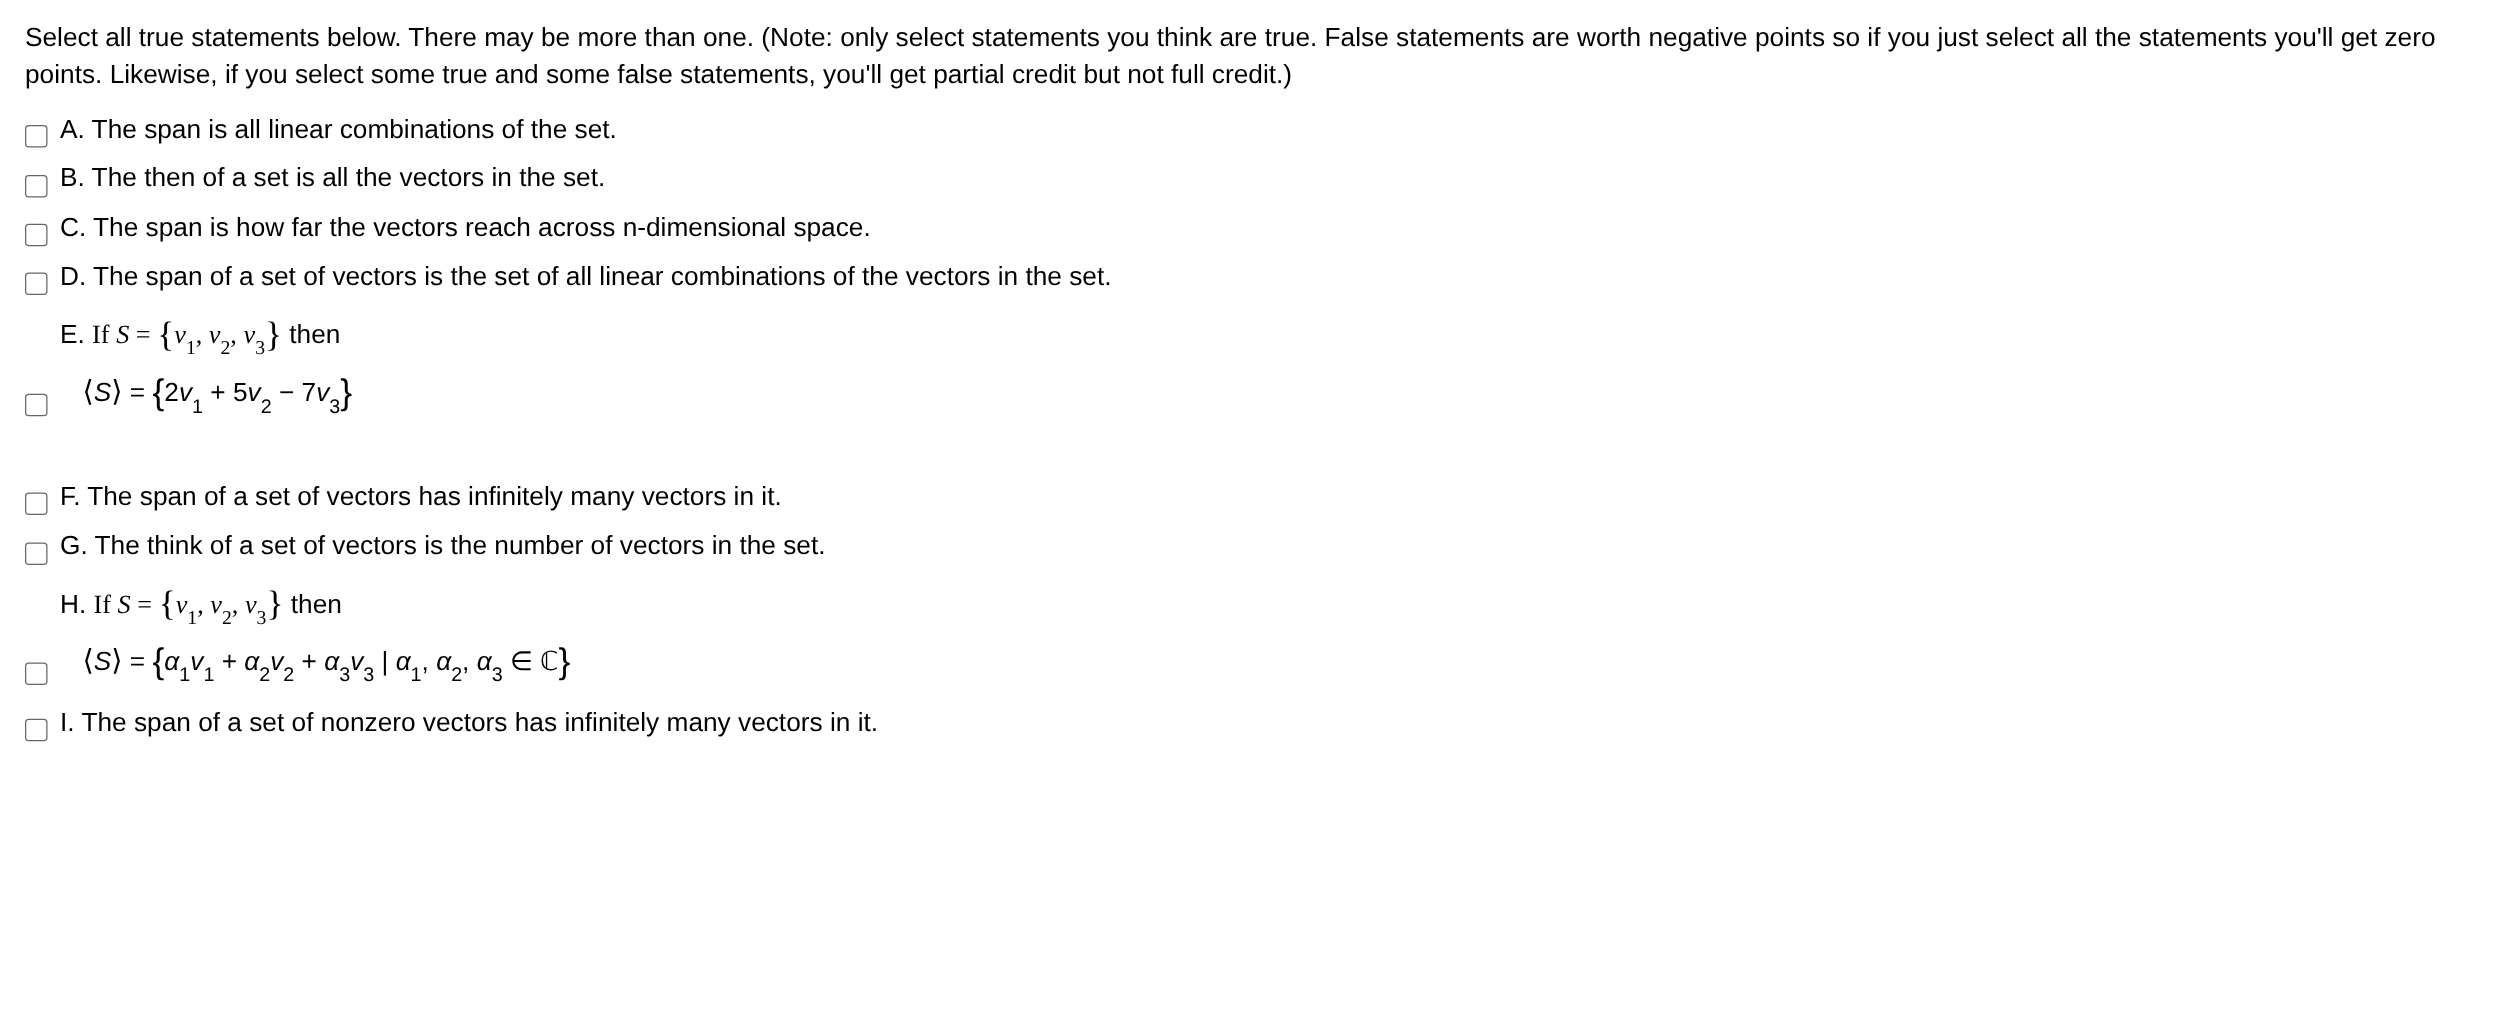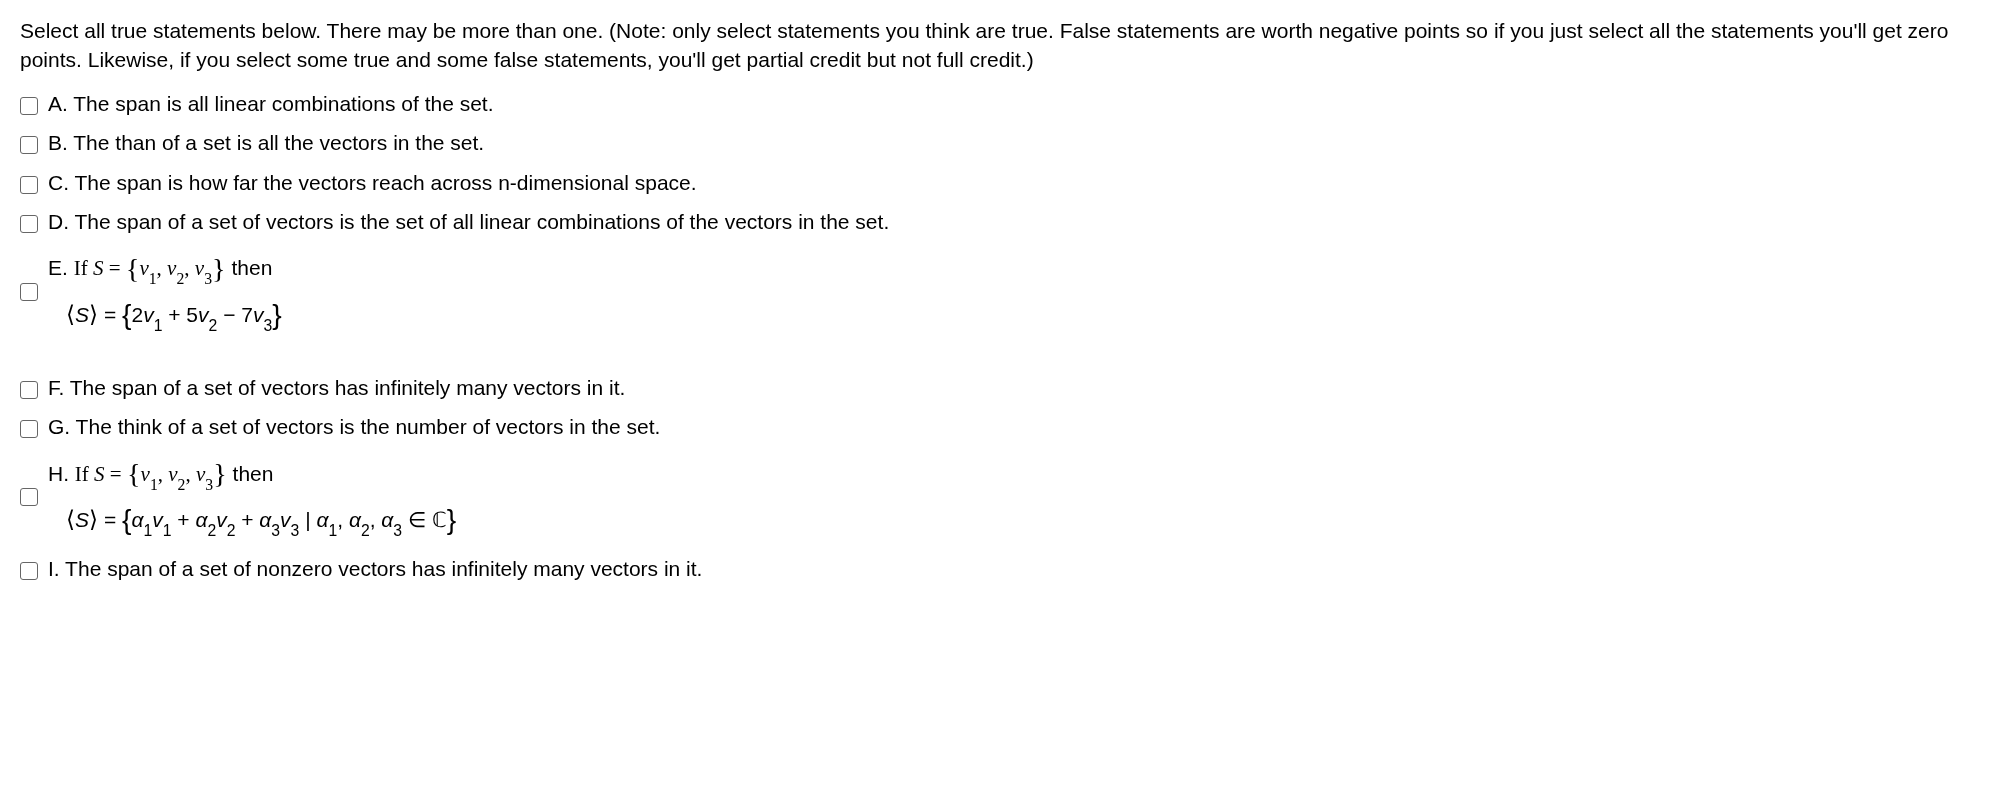--- a/index.html
+++ b/index.html
@@ -16,25 +16,25 @@
       line-height: 1.4;
     }
     .instructions {
       margin-bottom: 14px;
     }
     .bold {
       font-weight: normal;
     }
     .option {
       display: flex;
-      align-items: center;
+      align-items: flex-end;
       margin-bottom: 10px;
     }
     .option-multiline {
-      margin-bottom: 40px;
+      margin-bottom: 50px;
     }
     .option input[type="checkbox"] {
       width: 18px;
       height: 18px;
       margin-top: 5px;
       margin-right: 10px;
       flex-shrink: 0;
       border-radius: 3px;
       border: 1.5px solid #666;
       appearance: none;
@@ -87,21 +87,21 @@
 <div class="option">
   <input type="checkbox" style="">
   <div class="option-content">
     <span class="option-label">A. The span is all linear combinations of the set.</span>
   </div>
 </div>
 
 <div class="option">
   <input type="checkbox" style="">
   <div class="option-content">
-    <span class="option-label">B. The than of a set is all the vectors in the set.</span>
+    <span class="option-label">B. The then of a set is all the vectors in the set.</span>
   </div>
 </div>
 
 <div class="option">
   <input type="checkbox" style="">
   <div class="option-content">
     <span class="option-label">C. The span is how far the vectors reach across n-dimensional space.</span>
   </div>
 </div>
 

